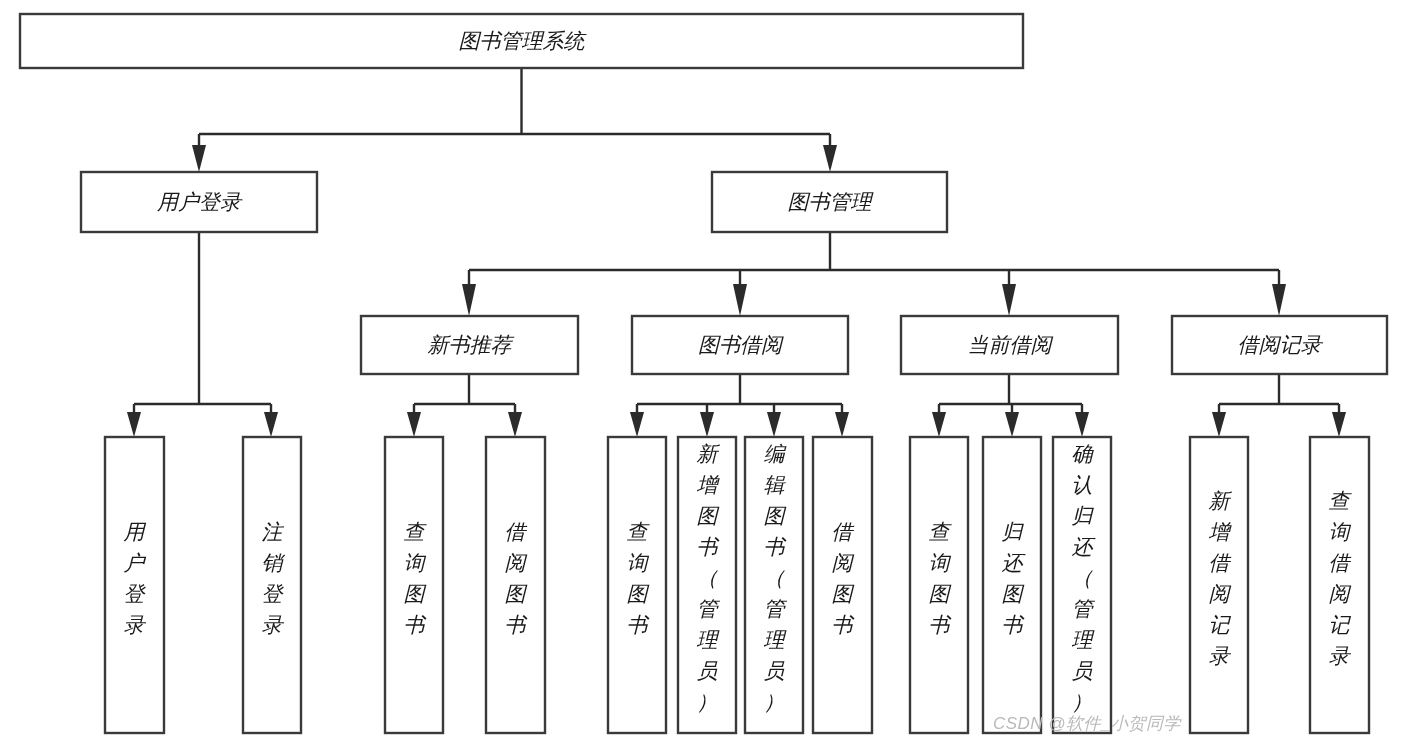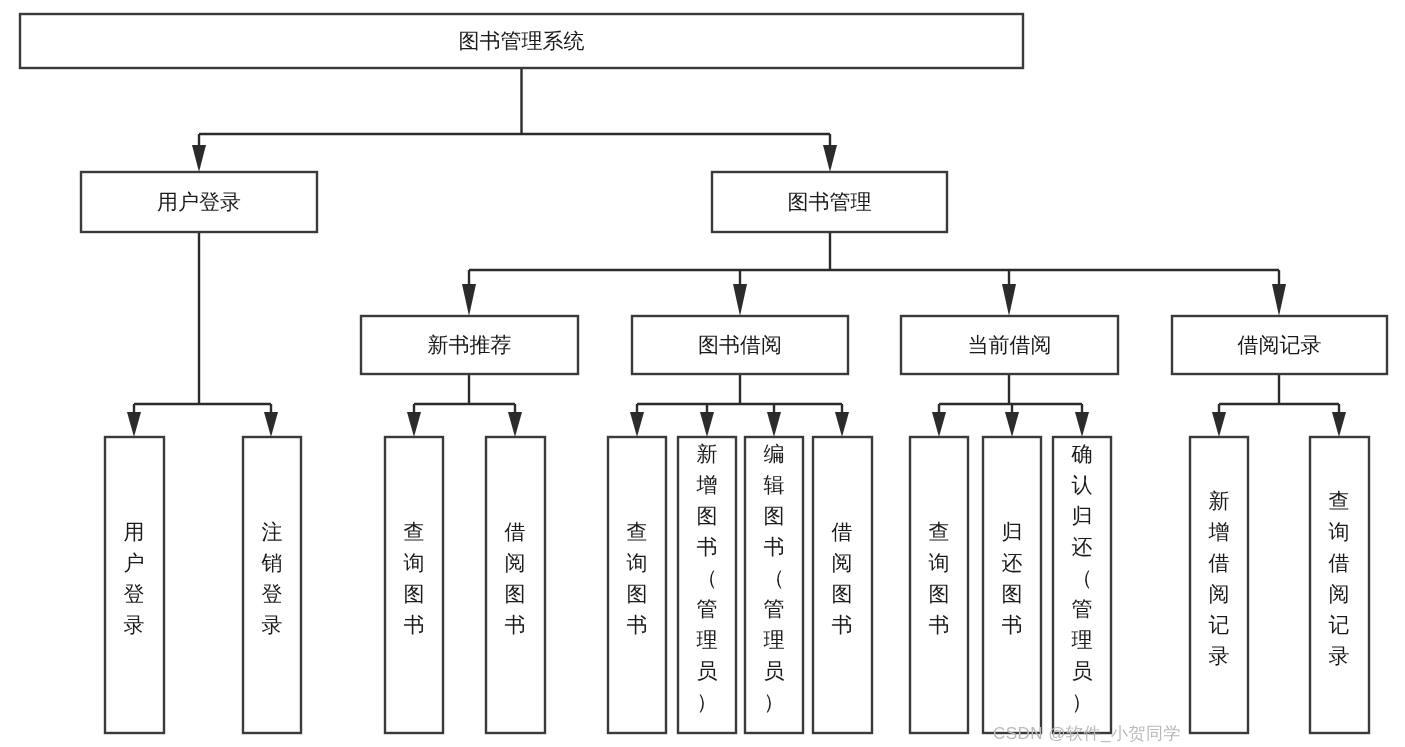--- a/index.html
+++ b/index.html
@@ -11,20 +11,21 @@
     width: 1405px;
     height: 747px;
     font-family: "Liberation Sans", "DejaVu Sans", sans-serif;
     overflow: hidden;
     position: relative;
   }
   #diagram-root {
     position: relative;
     width: 1193px;
     height: 747px;
+    font-style: italic;
   }
   svg.flow {
     position: absolute;
     left: 0;
     top: 0;
     width: 1405px;
     height: 747px;
   }
   .node-box {
     fill: #ffffff;
@@ -50,21 +51,21 @@
   }
   .node-label-vert {
     fill: #1a1a1a;
     font-family: "Liberation Sans", "DejaVu Sans", sans-serif;
     font-size: 21px;
     text-anchor: middle;
   }
   .watermark {
     position: absolute;
     right: 12px;
-    bottom: 2px;
+    bottom: 12px;
     font-family: "Liberation Sans", "DejaVu Sans", sans-serif;
     font-size: 17px;
     color: #b9b9b9;
     letter-spacing: 0.5px;
     white-space: nowrap;
     user-select: none;
   }
 </style>
 </head>
 <body>

